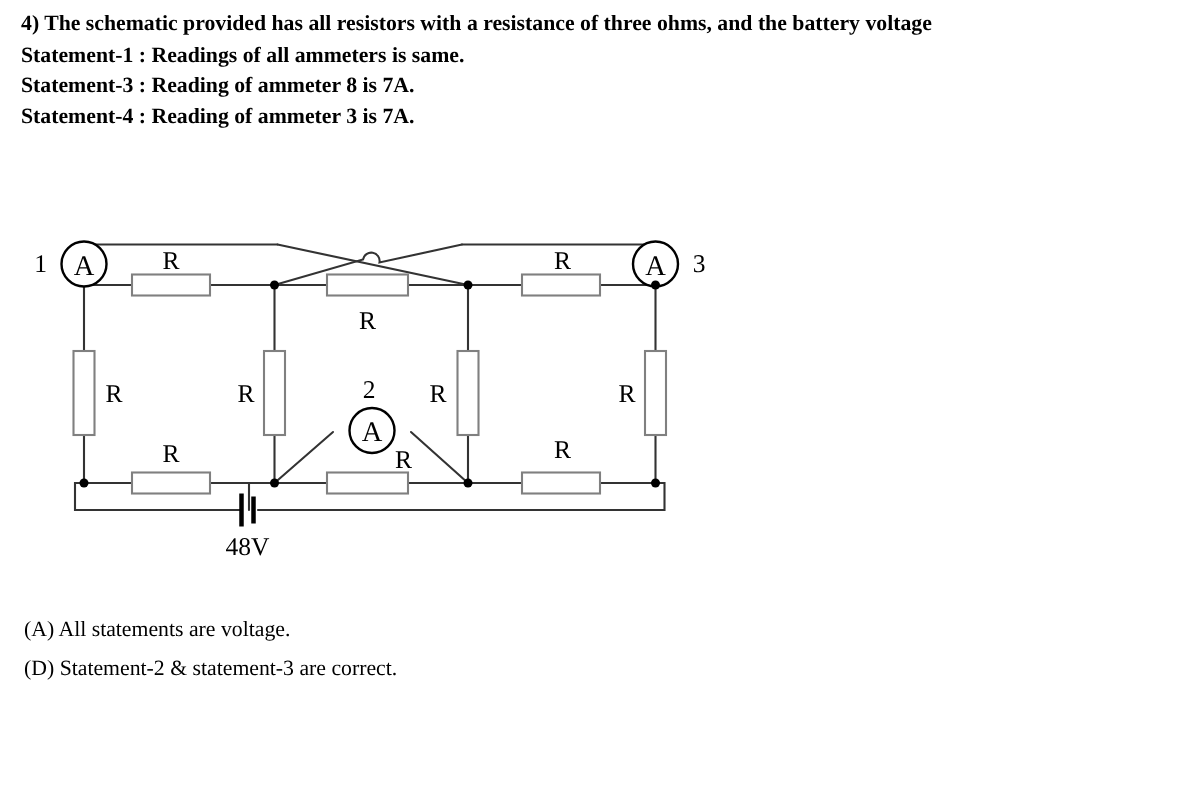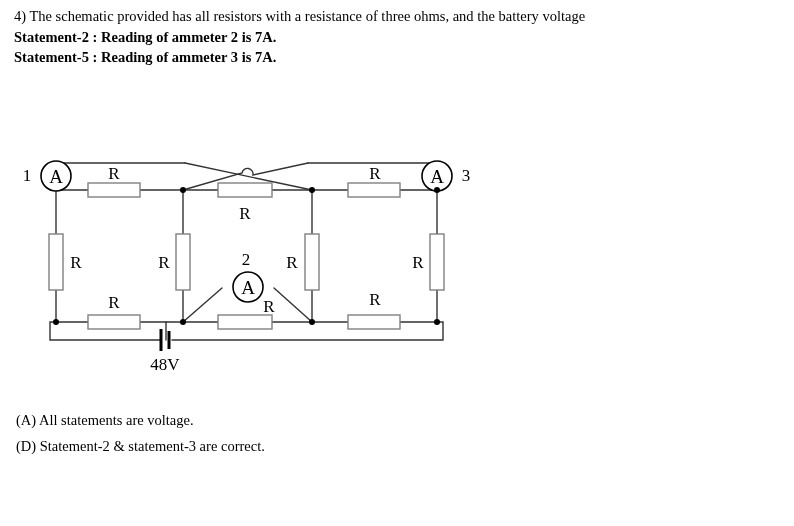--- a/index.html
+++ b/index.html
@@ -20,21 +20,21 @@
   
   #question-block {
     position: absolute;
     left: 14px;
     top: 6px;
     width: 770px;
   }
   .q-line {
     font-size: 14.5px;
     line-height: 20.5px;
-    font-weight: normal;
+    font-weight: bold;
     white-space: pre-wrap;
   }
   .q-line.stmt {
     font-weight: bold;
   }
 
   
   #circuit-figure {
     position: absolute;
     left: 0px;
@@ -57,22 +57,23 @@
     font-size: 14.5px;
     line-height: 26px;
     white-space: pre;
   }
 </style>
 </head>
 <body>
 
 <div id="question-block">
   <div class="q-line">4) The schematic provided has all resistors with a resistance of three ohms, and the battery voltage</div>
-  <div class="q-line stmt">Statement-2 : Reading of ammeter 2 is 7A.</div>
-  <div class="q-line stmt">Statement-5 : Reading of ammeter 3 is 7A.</div>
+  <div class="q-line stmt">Statement-1 : Readings of all ammeters is same.</div>
+  <div class="q-line stmt">Statement-3 : Reading of ammeter 8 is 7A.</div>
+  <div class="q-line stmt">Statement-4 : Reading of ammeter 3 is 7A.</div>
 </div>
 
 <div id="circuit-figure">
 <svg id="circuit-svg" width="500" height="250" viewBox="0 0 500 250" xmlns="http://www.w3.org/2000/svg">
 
   <g stroke="#333333" stroke-width="1.4" fill="none" stroke-linecap="round">
 
     <path d="M 56,21 L 56,15 L 185,15"></path>
 
     <path d="M 185,15 L 312,42"></path>

